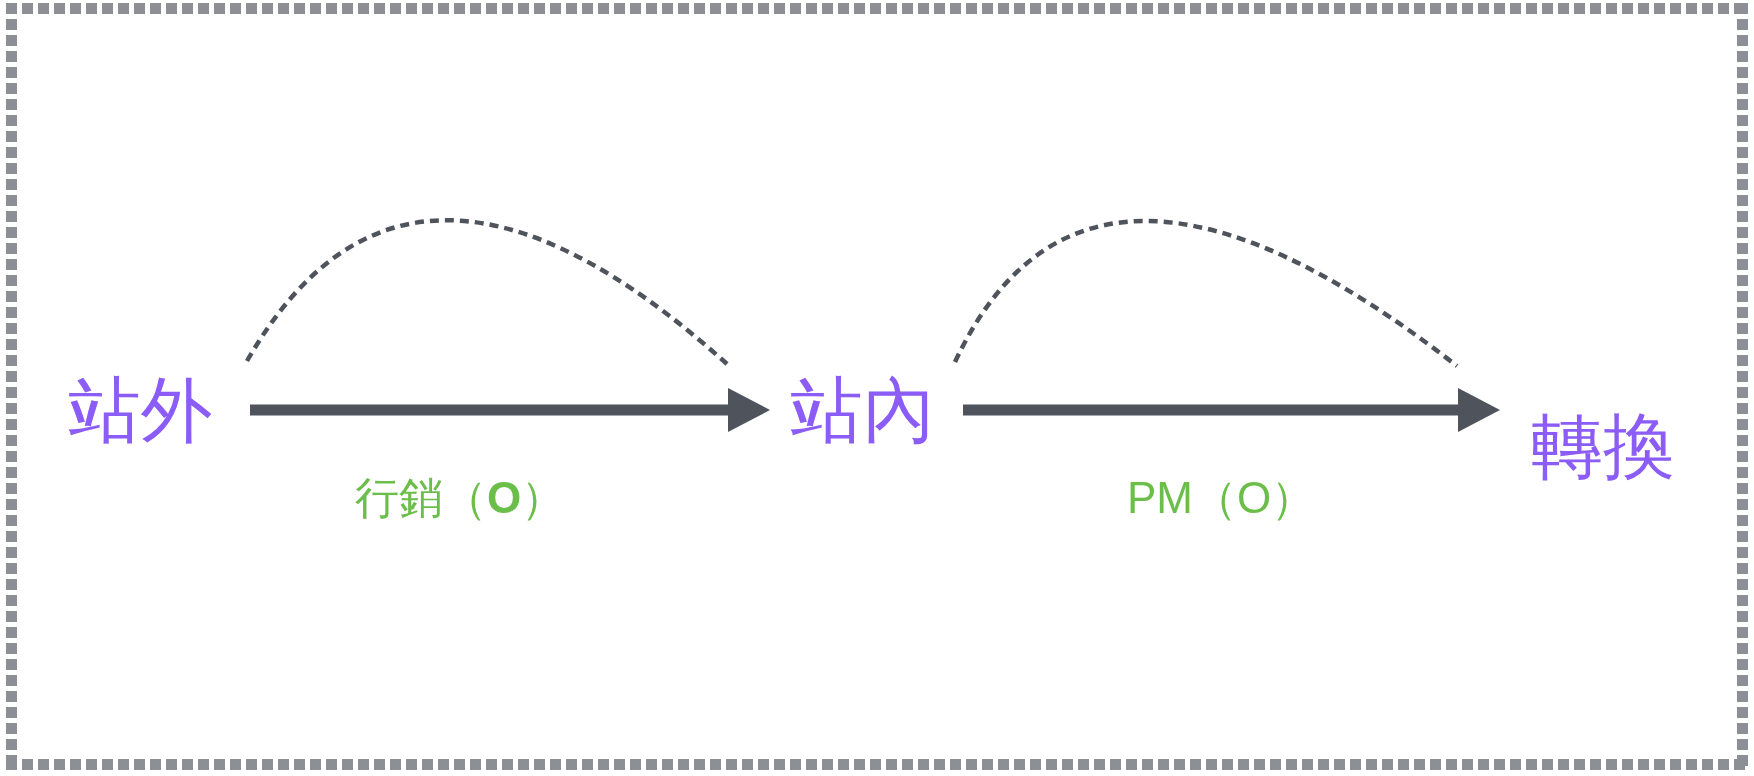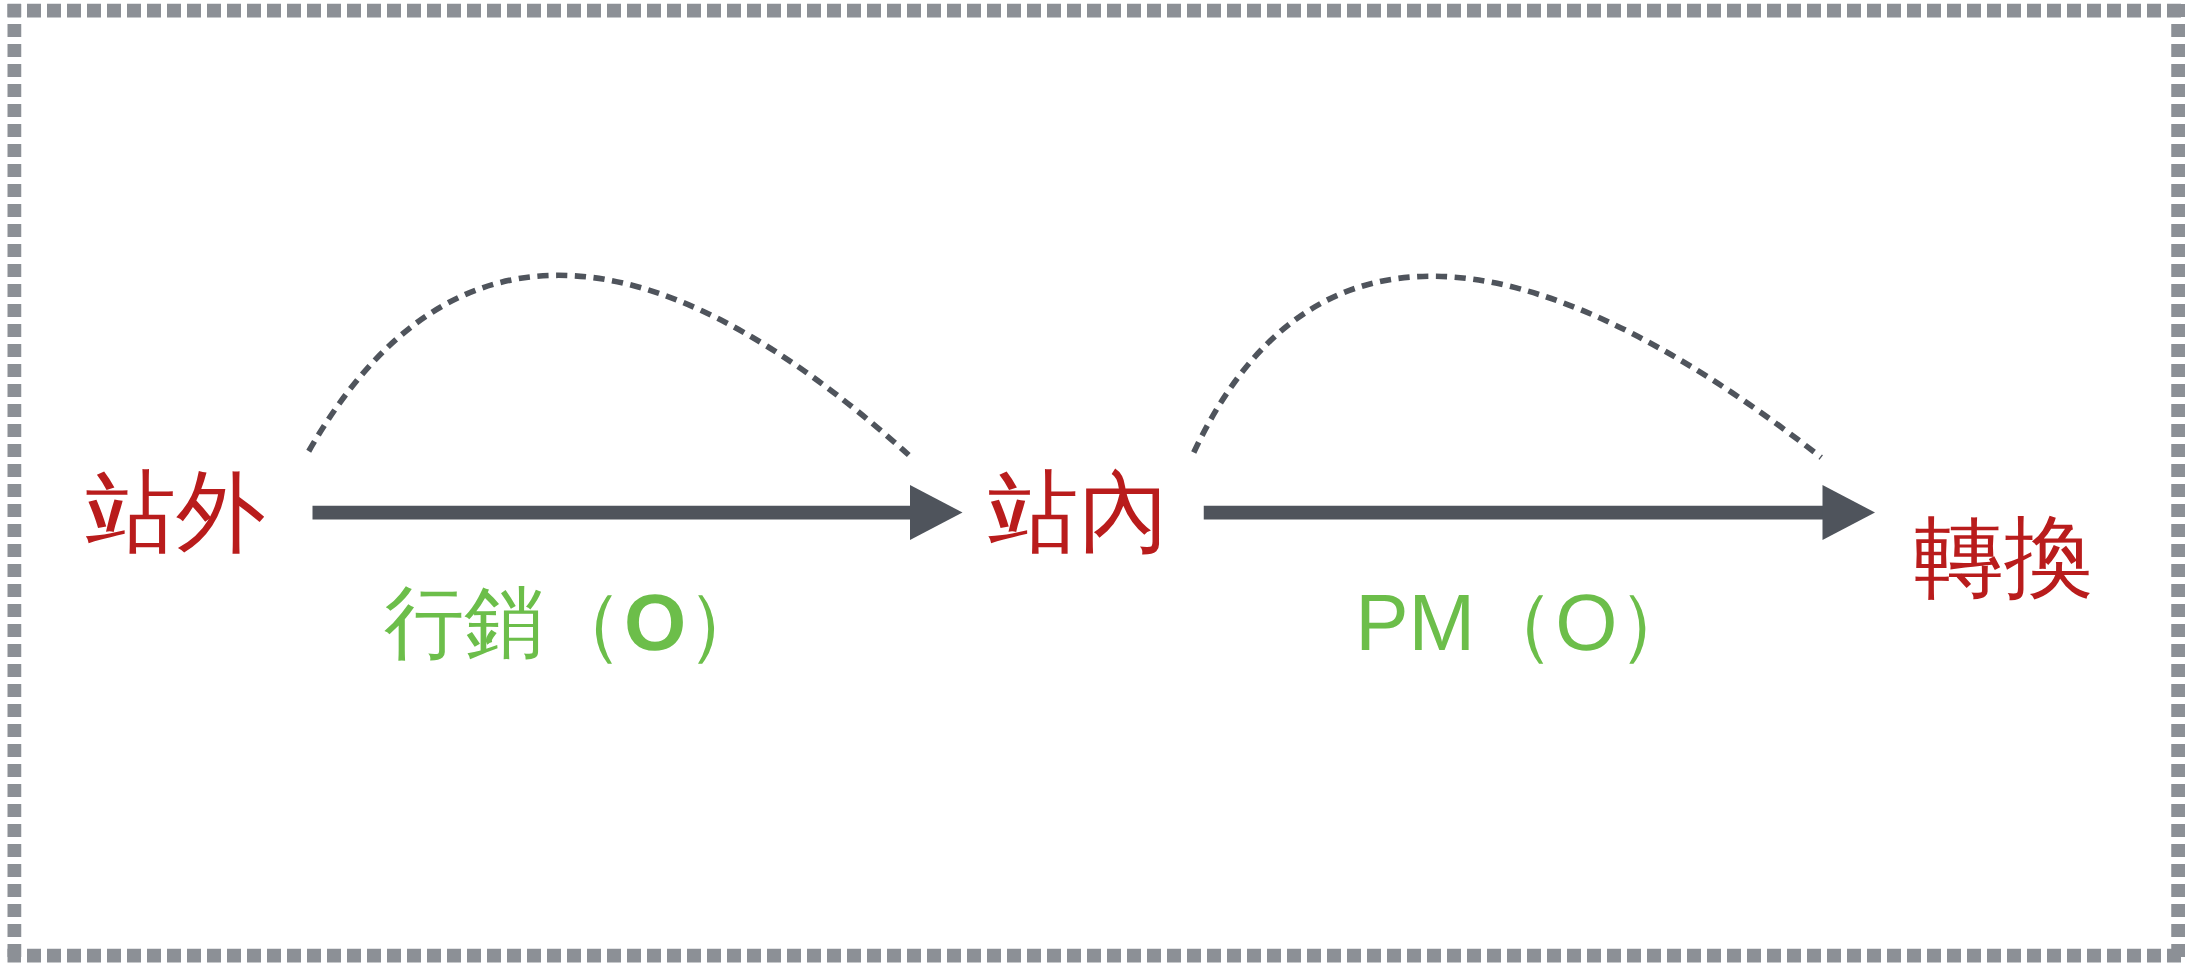--- a/index.html
+++ b/index.html
@@ -17,34 +17,34 @@
   .b-bottom{bottom:6px;}
   .b-left,.b-right{position:absolute;top:3px;bottom:6px;width:11px;
     background:repeating-linear-gradient(to bottom,#8c9096 0 11px,transparent 11px 16px);}
   .b-left{left:6px;}
   .b-right{right:6px;}
 
   svg.overlay{position:absolute;left:0;top:0;width:1754px;height:776px;}
 
   .node-label{
     position:absolute;
-    color:#b91c1c;
+    color:#8b5cf6;
     font-size:72px;
     line-height:76px;
     text-align:center;
     white-space:nowrap;
   }
   .node-offsite{left:58px;top:372px;width:165px;}
   .node-onsite{left:780px;top:372px;width:165px;}
   .node-conversion{left:1520px;top:372px;width:166px;margin-top:36px;}
 
   .edge-label{
     position:absolute;
     color:#6cbe4a;
-    font-size:64px;
+    font-size:44px;
     line-height:72px;
     text-align:center;
     white-space:nowrap;
   }
   .edge-label-1{left:260px;top:462px;width:400px;font-weight:400;}
   .edge-label-2{left:1021px;top:462px;width:400px;font-weight:400;}
   .bold-o{font-weight:700;}
 </style>
 </head>
 <body>

